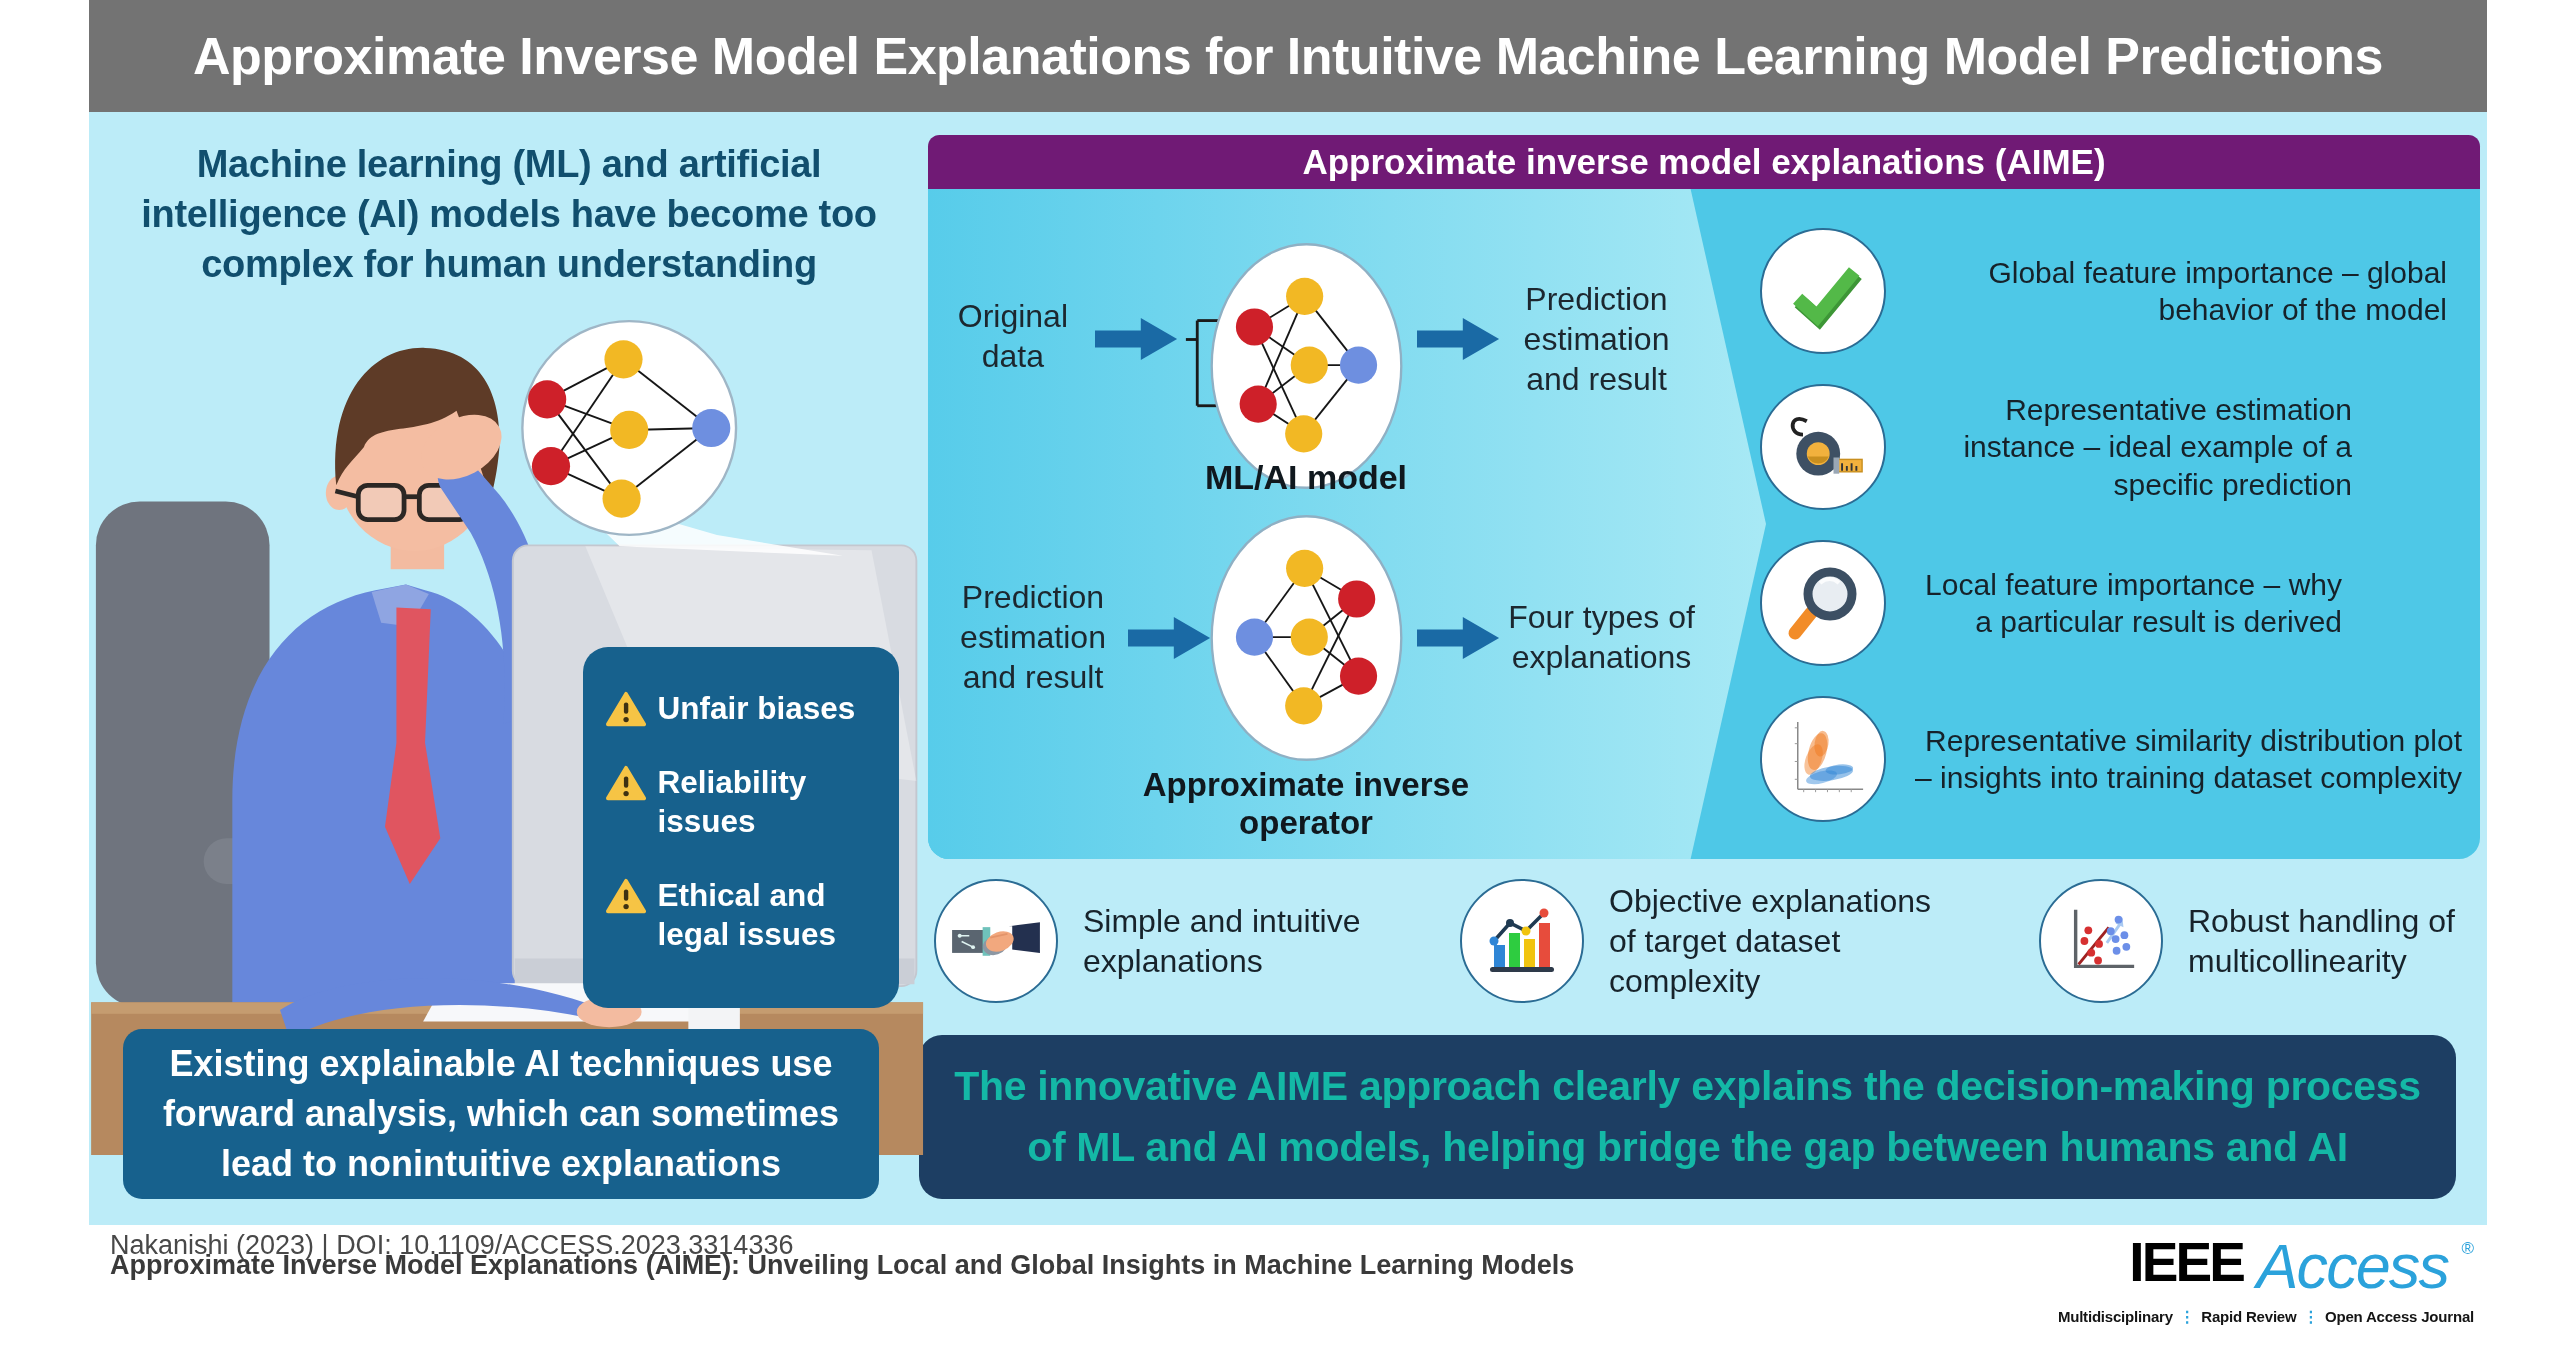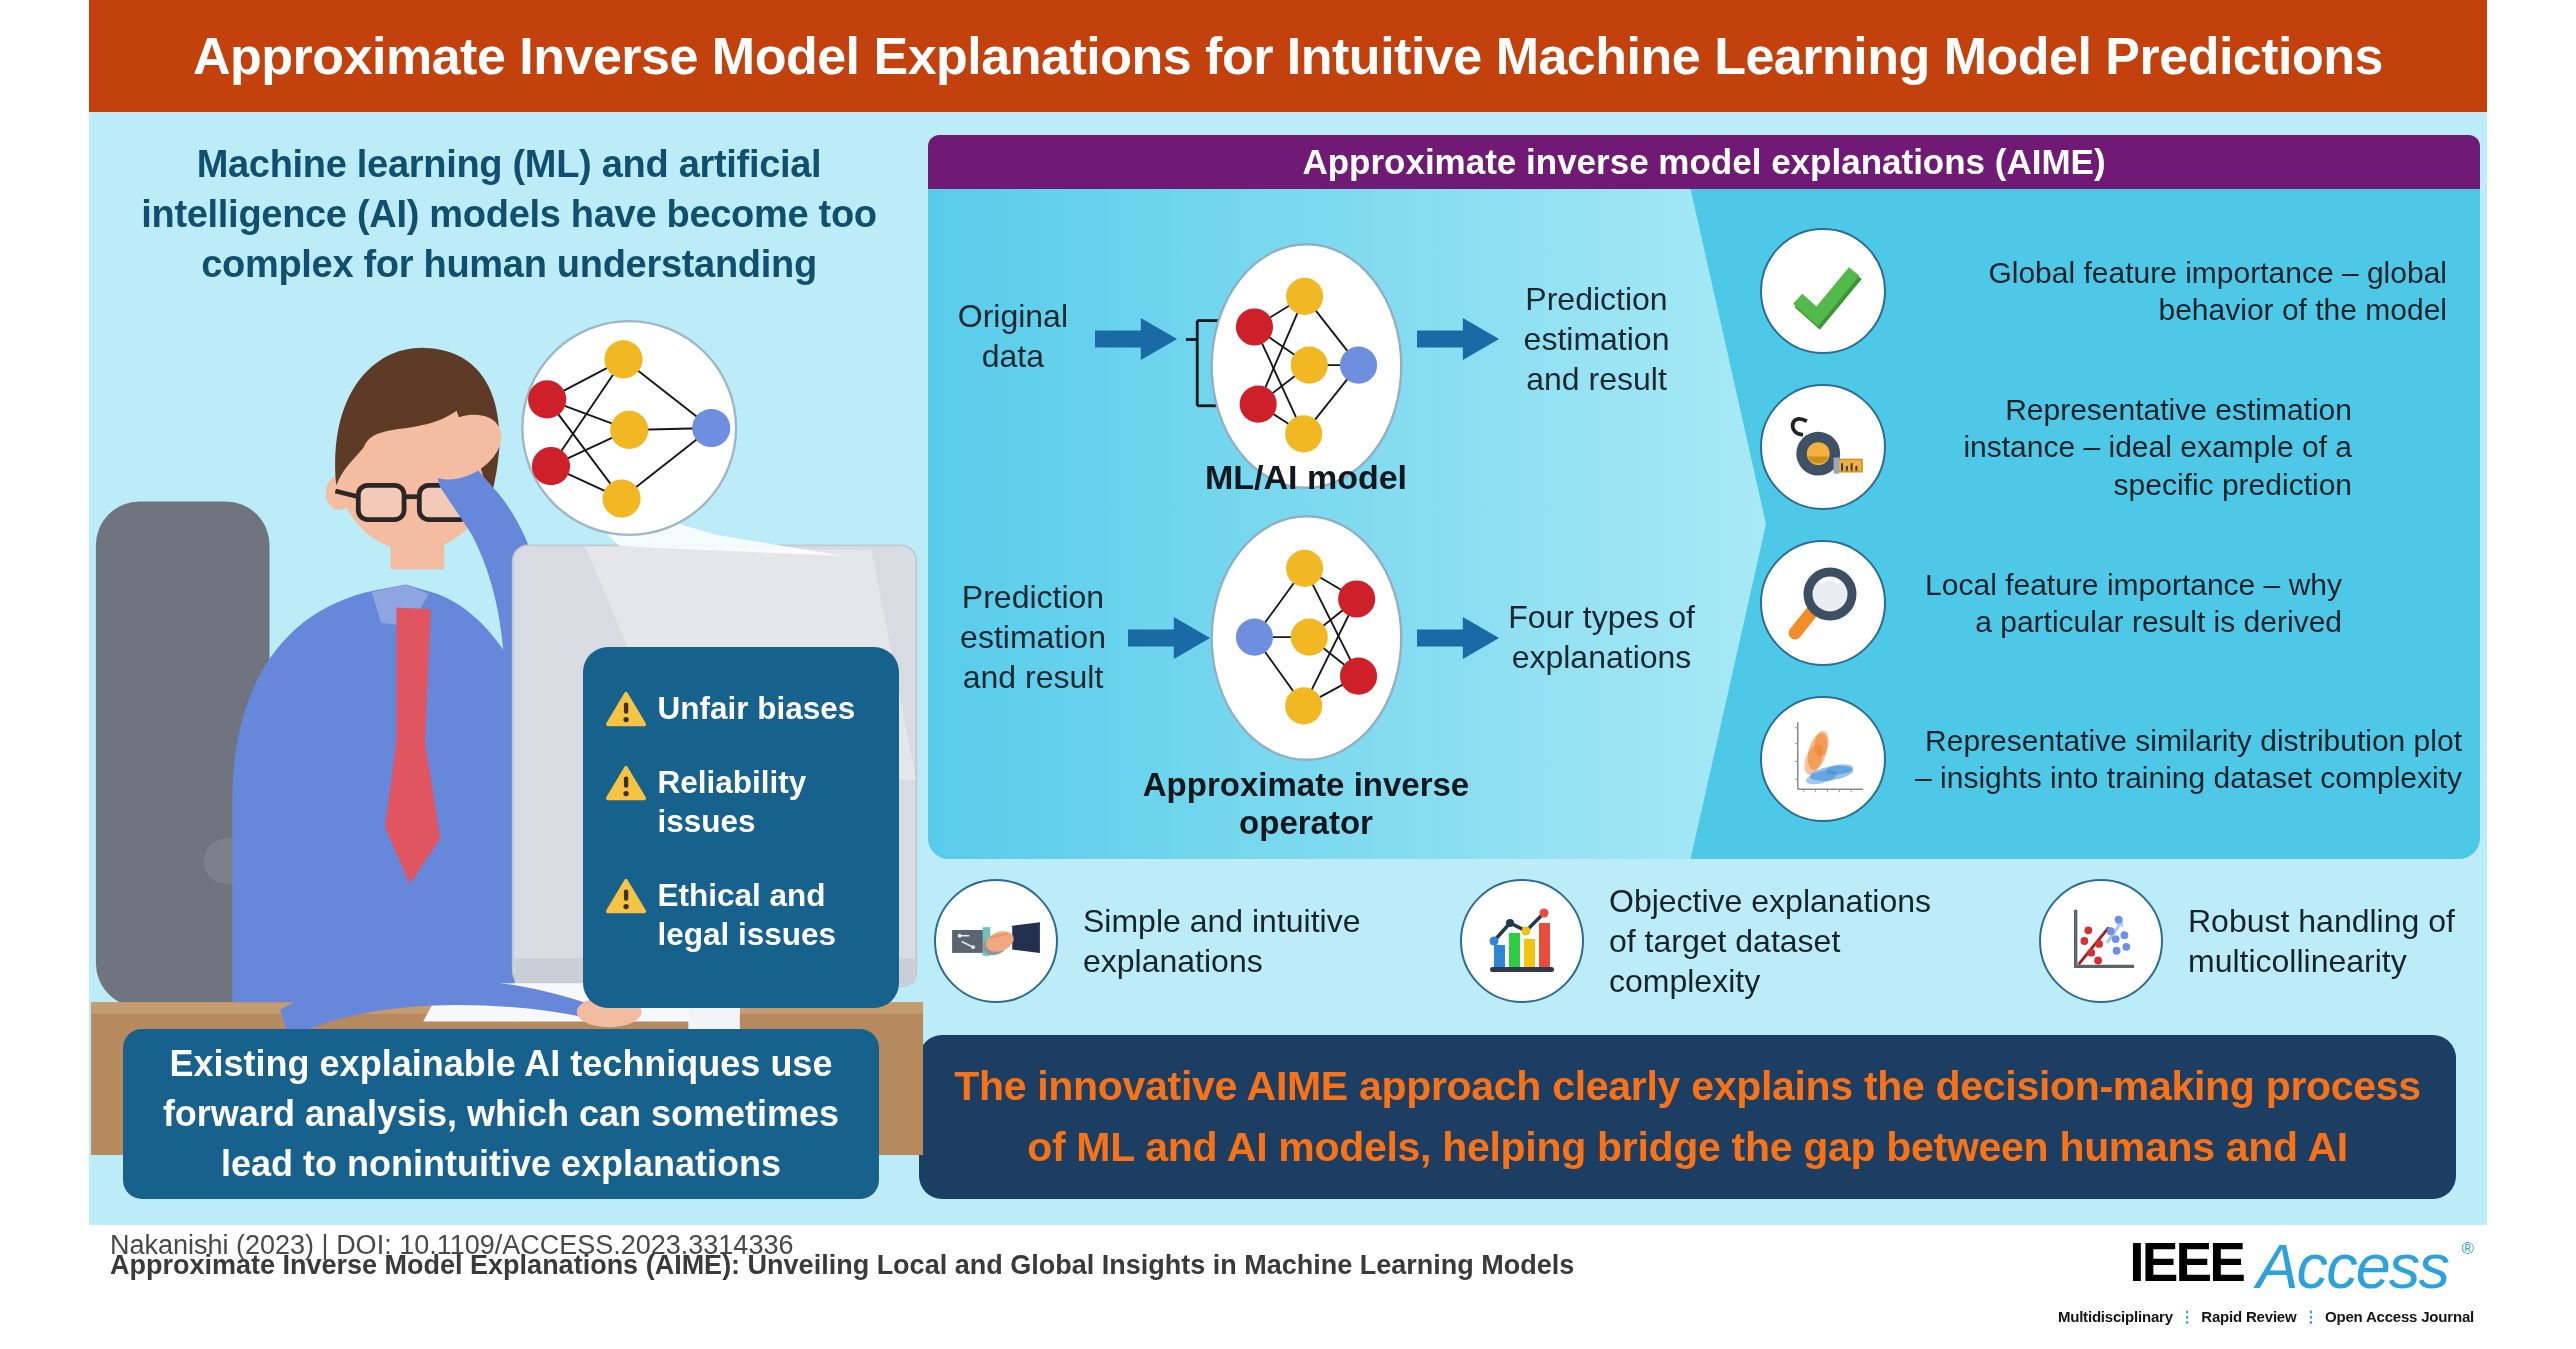--- a/index.html
+++ b/index.html
@@ -3,21 +3,21 @@
 <meta charset="utf-8">
 <style>
   * { margin:0; padding:0; box-sizing:border-box; }
   html,body { background:#fff; }
   body { font-family:"Liberation Sans", sans-serif; }
   #canvas { position:relative; width:2576px; height:1350px; background:#ffffff; overflow:hidden; }
 
   
   .infographic { position:absolute; left:89px; top:0; width:2398px; height:1225px; background:#BCECF8; }
 
-  .title-bar { position:absolute; left:0; top:0; width:100%; height:112px; background:#c2410c;
+  .title-bar { position:absolute; left:0; top:0; width:100%; height:112px; background:#737373;
                display:flex; align-items:center; justify-content:center; }
   .title-bar h1 { color:#fff; font-size:52px; font-weight:bold; letter-spacing:-0.5px; white-space:nowrap; }
 
   
   .intro { position:absolute; left:38px; top:139px; width:764px; text-align:center;
            color:#114F6E; font-size:38px; font-weight:bold; line-height:1.32; letter-spacing:-0.3px; }
 
   .illus { position:absolute; left:0; top:304px; width:840px; height:851px; z-index:1; }
 
   .warn-box { position:absolute; left:494px; top:647px; width:316px; height:361px; z-index:2;
@@ -51,21 +51,21 @@
                border-radius:50%; display:flex; align-items:center; justify-content:center; overflow:hidden; }
   .exp-row p { color:#16222A; font-size:30px; line-height:1.24;text-align:right; }
 
   
   .feature { position:absolute; top:862px; height:157px; display:flex; align-items:center; gap:25px; }
   .feature .circ-icon { flex:0 0 124px; width:124px; height:124px; }
   .feature p { color:#17232B; font-size:32px; line-height:1.25; }
 
   .conclusion { position:absolute; left:830px; top:1035px; width:1537px; height:164px; background:#1D3E63;
                 border-radius:23px; display:flex; align-items:center; justify-content:center; }
-  .conclusion div { width:1489px; text-align:center; color:#f97316; font-size:41px; font-weight:bold; line-height:1.5; letter-spacing:-0.3px; }
+  .conclusion div { width:1489px; text-align:center; color:#14b8a6; font-size:41px; font-weight:bold; line-height:1.5; letter-spacing:-0.3px; }
 
   
   .cite-title { position:absolute; left:110px; top:1250px; font-size:27px; font-weight:bold; color:#3A3A3A; }
   .cite-line  { position:absolute; left:110px; top:1230px; font-size:27px; color:#484848; }
   .logo-row { position:absolute; right:102px; top:1235px; display:flex; align-items:flex-start; gap:13.4px; }
   .logo-ieee { color:#000000; font-size:55px; font-weight:800; letter-spacing:-2.9px; line-height:1; }
   .logo-access { color:#2BA2DB; font-size:63px; font-style:italic; font-weight:500; letter-spacing:-1.9px; line-height:1; }
   .logo-reg { color:#2BA2DB; font-size:17px; margin-top:3.8px; }
   .tagline { position:absolute; right:102px; top:1308px; font-size:15px; font-weight:bold; color:#141414;
              letter-spacing:-0.2px; white-space:nowrap; }

